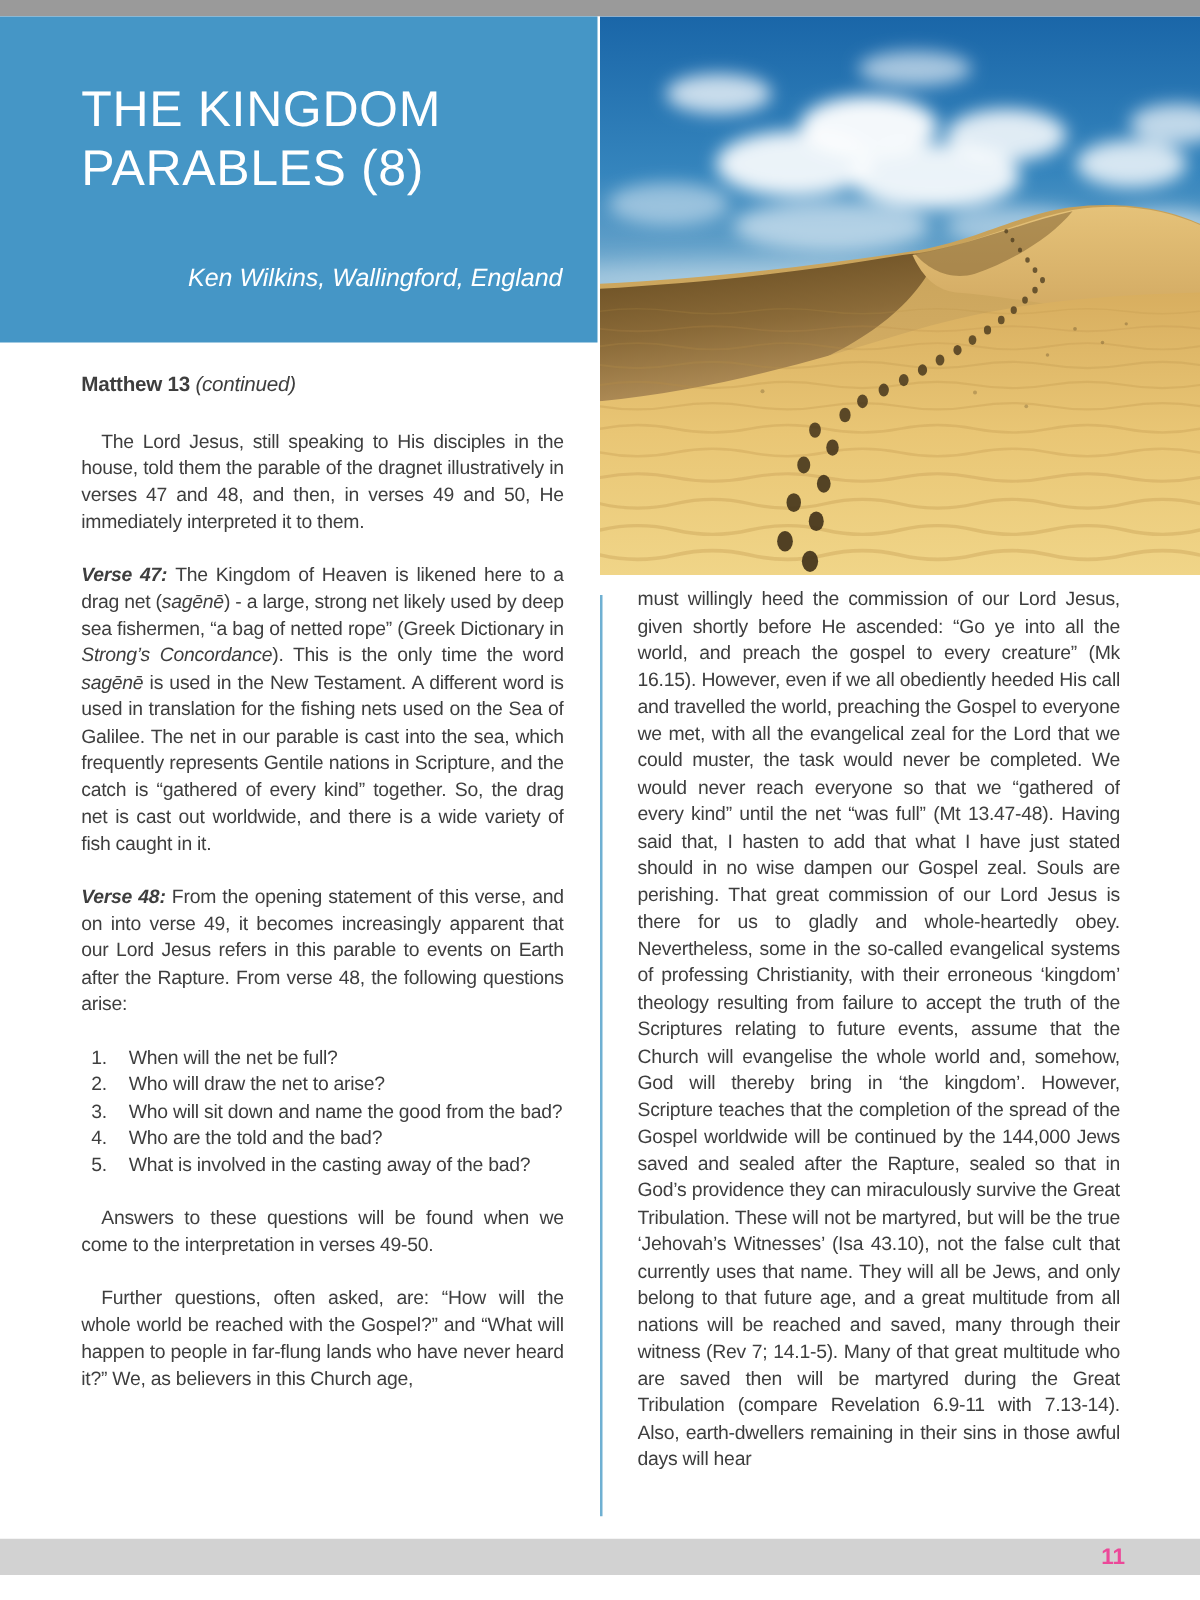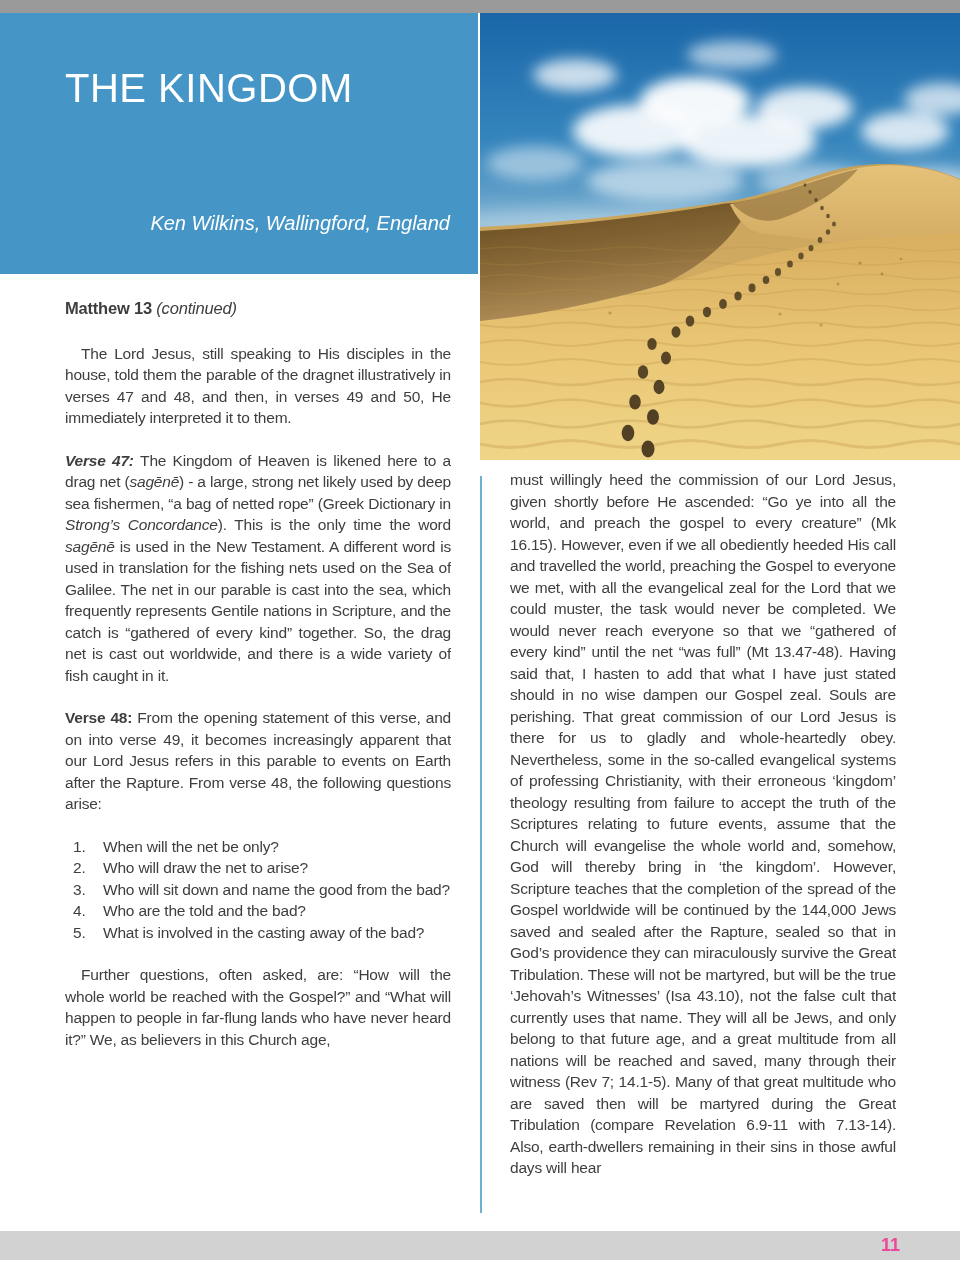--- a/index.html
+++ b/index.html
@@ -40,20 +40,21 @@
   .page-num{position:absolute;right:60px;top:1222px;font-size:18px;font-weight:600;color:#ec4899;}
 </style>
 </head>
 <body>
 
 <div class="page">
 
   <div class="header-block">
     <h1 class="title" style="margin:0;">
       <div>THE KINGDOM</div>
+      <div>PARABLES (8)</div>
     </h1>
     <div class="byline">Ken Wilkins, Wallingford, England</div>
   </div>
 
   <svg class="photo" viewBox="0 0 480 447" xmlns="http://www.w3.org/2000/svg">
     <defs>
       <linearGradient id="sky" x1="0" y1="0" x2="0" y2="1">
         <stop offset="0" stop-color="#1a66a8"></stop>
         <stop offset="0.45" stop-color="#3585bd"></stop>
         <stop offset="0.78" stop-color="#79aecf"></stop>
@@ -167,43 +168,44 @@
       <circle cx="300" cy="301" r="1.6" opacity="0.25"></circle>
       <circle cx="341" cy="312" r="1.5" opacity="0.25"></circle>
       <circle cx="130" cy="300" r="1.6" opacity="0.25"></circle>
     </g>
   </svg>
 
   <div class="col col-left">
       <p class="kicker"><span style="font-weight: 700;">Matthew 13 </span><span style="font-style: italic;">(continued)</span></p>
       <p class="para indent"><span>The Lord Jesus, still speaking to His disciples in the house, told them the parable of the dragnet illustratively in verses 47 and 48, and then, in verses 49 and 50, He immediately interpreted it to them.</span></p>
       <p class="para"><span style="font-weight: 700; font-style: italic;">Verse 47: </span><span>The Kingdom of Heaven is likened here to a drag net (</span><span style="font-style: italic;">sagēnē</span><span>) - a large, strong net likely used by deep sea fishermen, “a bag of netted rope” (Greek Dictionary in </span><span style="font-style: italic;">Strong’s Concordance</span><span>). This is the only time the word </span><span style="font-style: italic;">sagēnē</span><span> is used in the New Testament. A different word is used in translation for the fishing nets used on the Sea of Galilee. The net in our parable is cast into the sea, which frequently represents Gentile nations in Scripture, and the catch is “gathered of every kind” together. So, the drag net is cast out worldwide, and there is a wide variety of fish caught in it.</span></p>
-      <p class="para"><span style="font-weight: 700; ">Verse 48: </span><span>From the opening statement of this verse, and on into verse 49, it becomes increasingly apparent that our Lord Jesus refers in this parable to events on Earth after the Rapture. From verse 48, the following questions arise:</span></p>
+      <p class="para"><span style="font-weight: 700; font-style: italic;">Verse 48: </span><span>From the opening statement of this verse, and on into verse 49, it becomes increasingly apparent that our Lord Jesus refers in this parable to events on Earth after the Rapture. From verse 48, the following questions arise:</span></p>
       <div class="num-list">
         <div class="li">
           <span class="num">1.</span>
-          <span class="li-text">When will the net be only?</span>
+          <span class="li-text">When will the net be full?</span>
         </div>
         <div class="li">
           <span class="num">2.</span>
           <span class="li-text">Who will draw the net to arise?</span>
         </div>
         <div class="li">
           <span class="num">3.</span>
           <span class="li-text">Who will sit down and name the good from the bad?</span>
         </div>
         <div class="li">
           <span class="num">4.</span>
           <span class="li-text">Who are the told and the bad?</span>
         </div>
         <div class="li">
           <span class="num">5.</span>
           <span class="li-text">What is involved in the casting away of the bad?</span>
         </div>
       </div>
+      <p class="para indent"><span>Answers to these questions will be found when we come to the interpretation in verses 49-50.</span></p>
       <p class="para indent"><span>Further questions, often asked, are: “How will the whole world be reached with the Gospel?” and “What will happen to people in far-flung lands who have never heard it?” We, as believers in this Church age,</span></p>
     </div>
   <div class="divider"></div>
   <div class="col col-right">
       <p class="para"><span>must willingly heed the commission of our Lord Jesus, given shortly before He ascended: “Go ye into all the world, and preach the gospel to every creature” (Mk 16.15). However, even if we all obediently heeded His call and travelled the world, preaching the Gospel to everyone we met, with all the evangelical zeal for the Lord that we could muster, the task would never be completed. We would never reach everyone so that we “gathered of every kind” until the net “was full” (Mt 13.47-48). Having said that, I hasten to add that what I have just stated should in no wise dampen our Gospel zeal. Souls are perishing. That great commission of our Lord Jesus is there for us to gladly and whole-heartedly obey. Nevertheless, some in the so-called evangelical systems of professing Christianity, with their erroneous ‘kingdom’ theology resulting from failure to accept the truth of the Scriptures relating to future events, assume that the Church will evangelise the whole world and, somehow, God will thereby bring in ‘the kingdom’. However, Scripture teaches that the completion of the spread of the Gospel worldwide will be continued by the 144,000 Jews saved and sealed after the Rapture, sealed so that in God’s providence they can miraculously survive the Great Tribulation. These will not be martyred, but will be the true ‘Jehovah’s Witnesses’ (Isa 43.10), not the false cult that currently uses that name. They will all be Jews, and only belong to that future age, and a great multitude from all nations will be reached and saved, many through their witness (Rev 7; 14.1-5). Many of that great multitude who are saved then will be martyred during the Great Tribulation (compare Revelation 6.9-11 with 7.13-14). Also, earth-dwellers remaining in their sins in those awful days will hear</span></p>
     </div>
 
   <div class="footer"></div>
   <div class="page-num">11</div>
 

